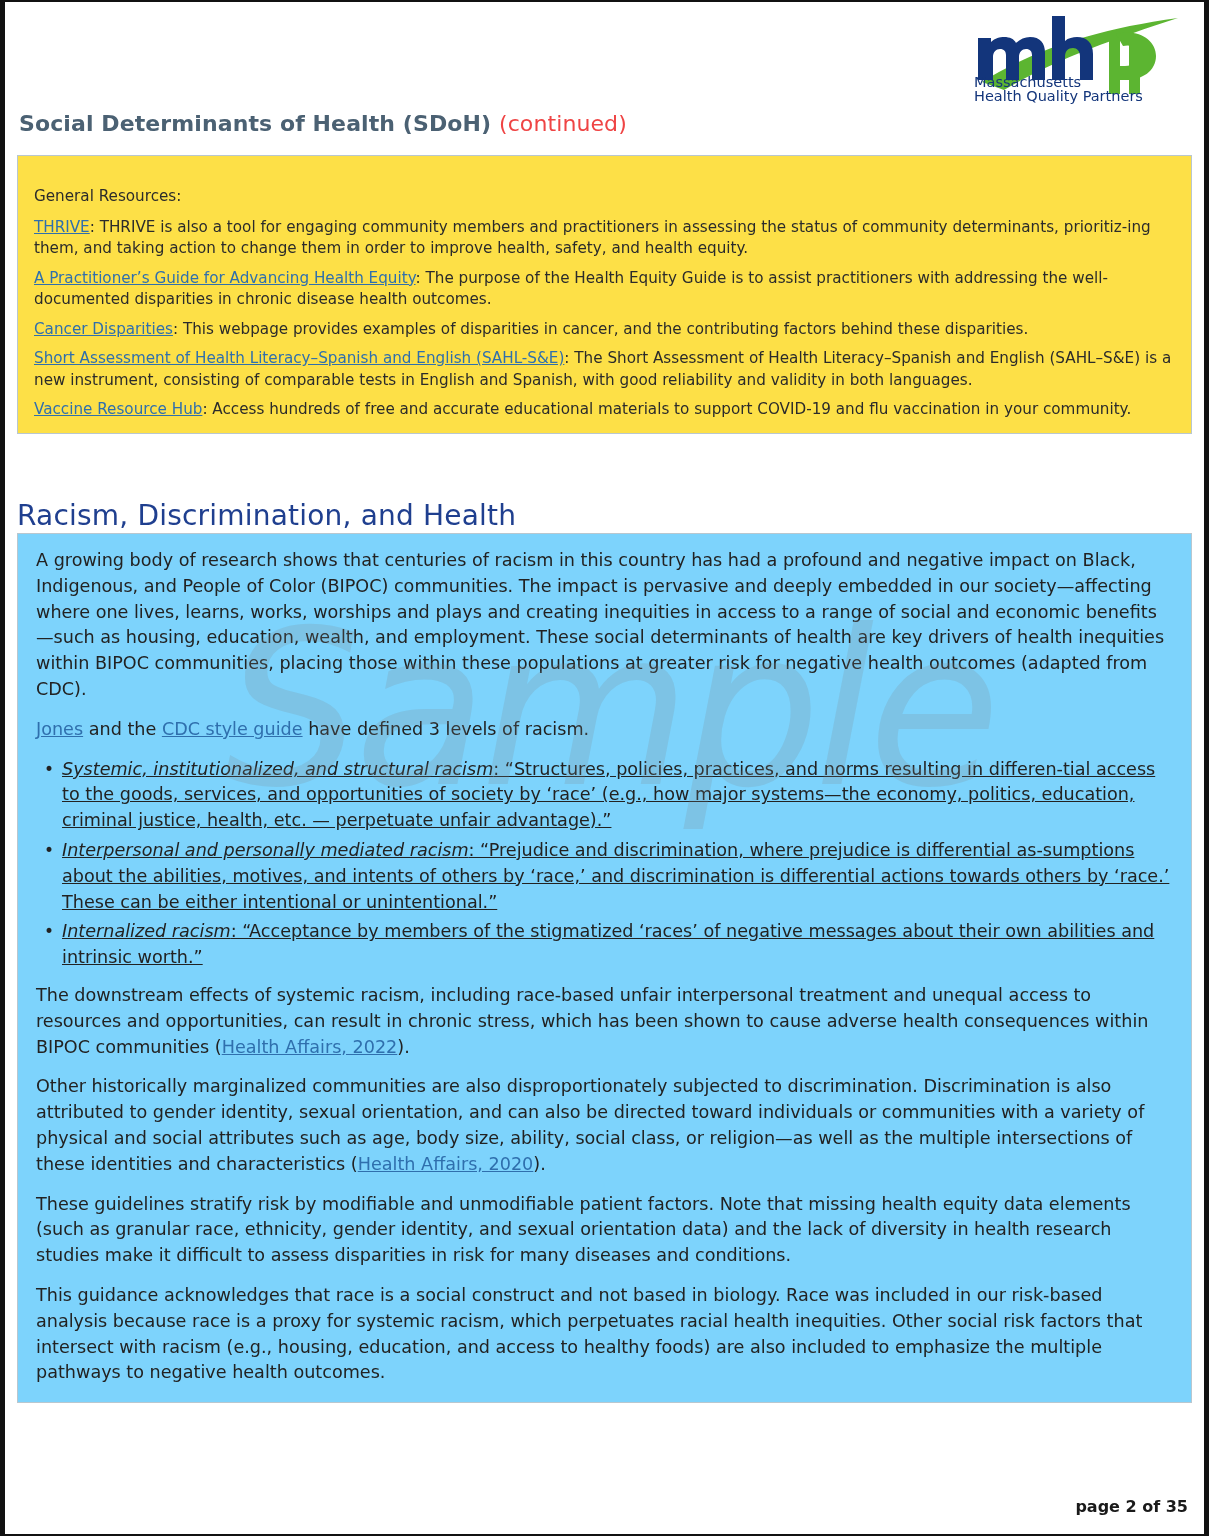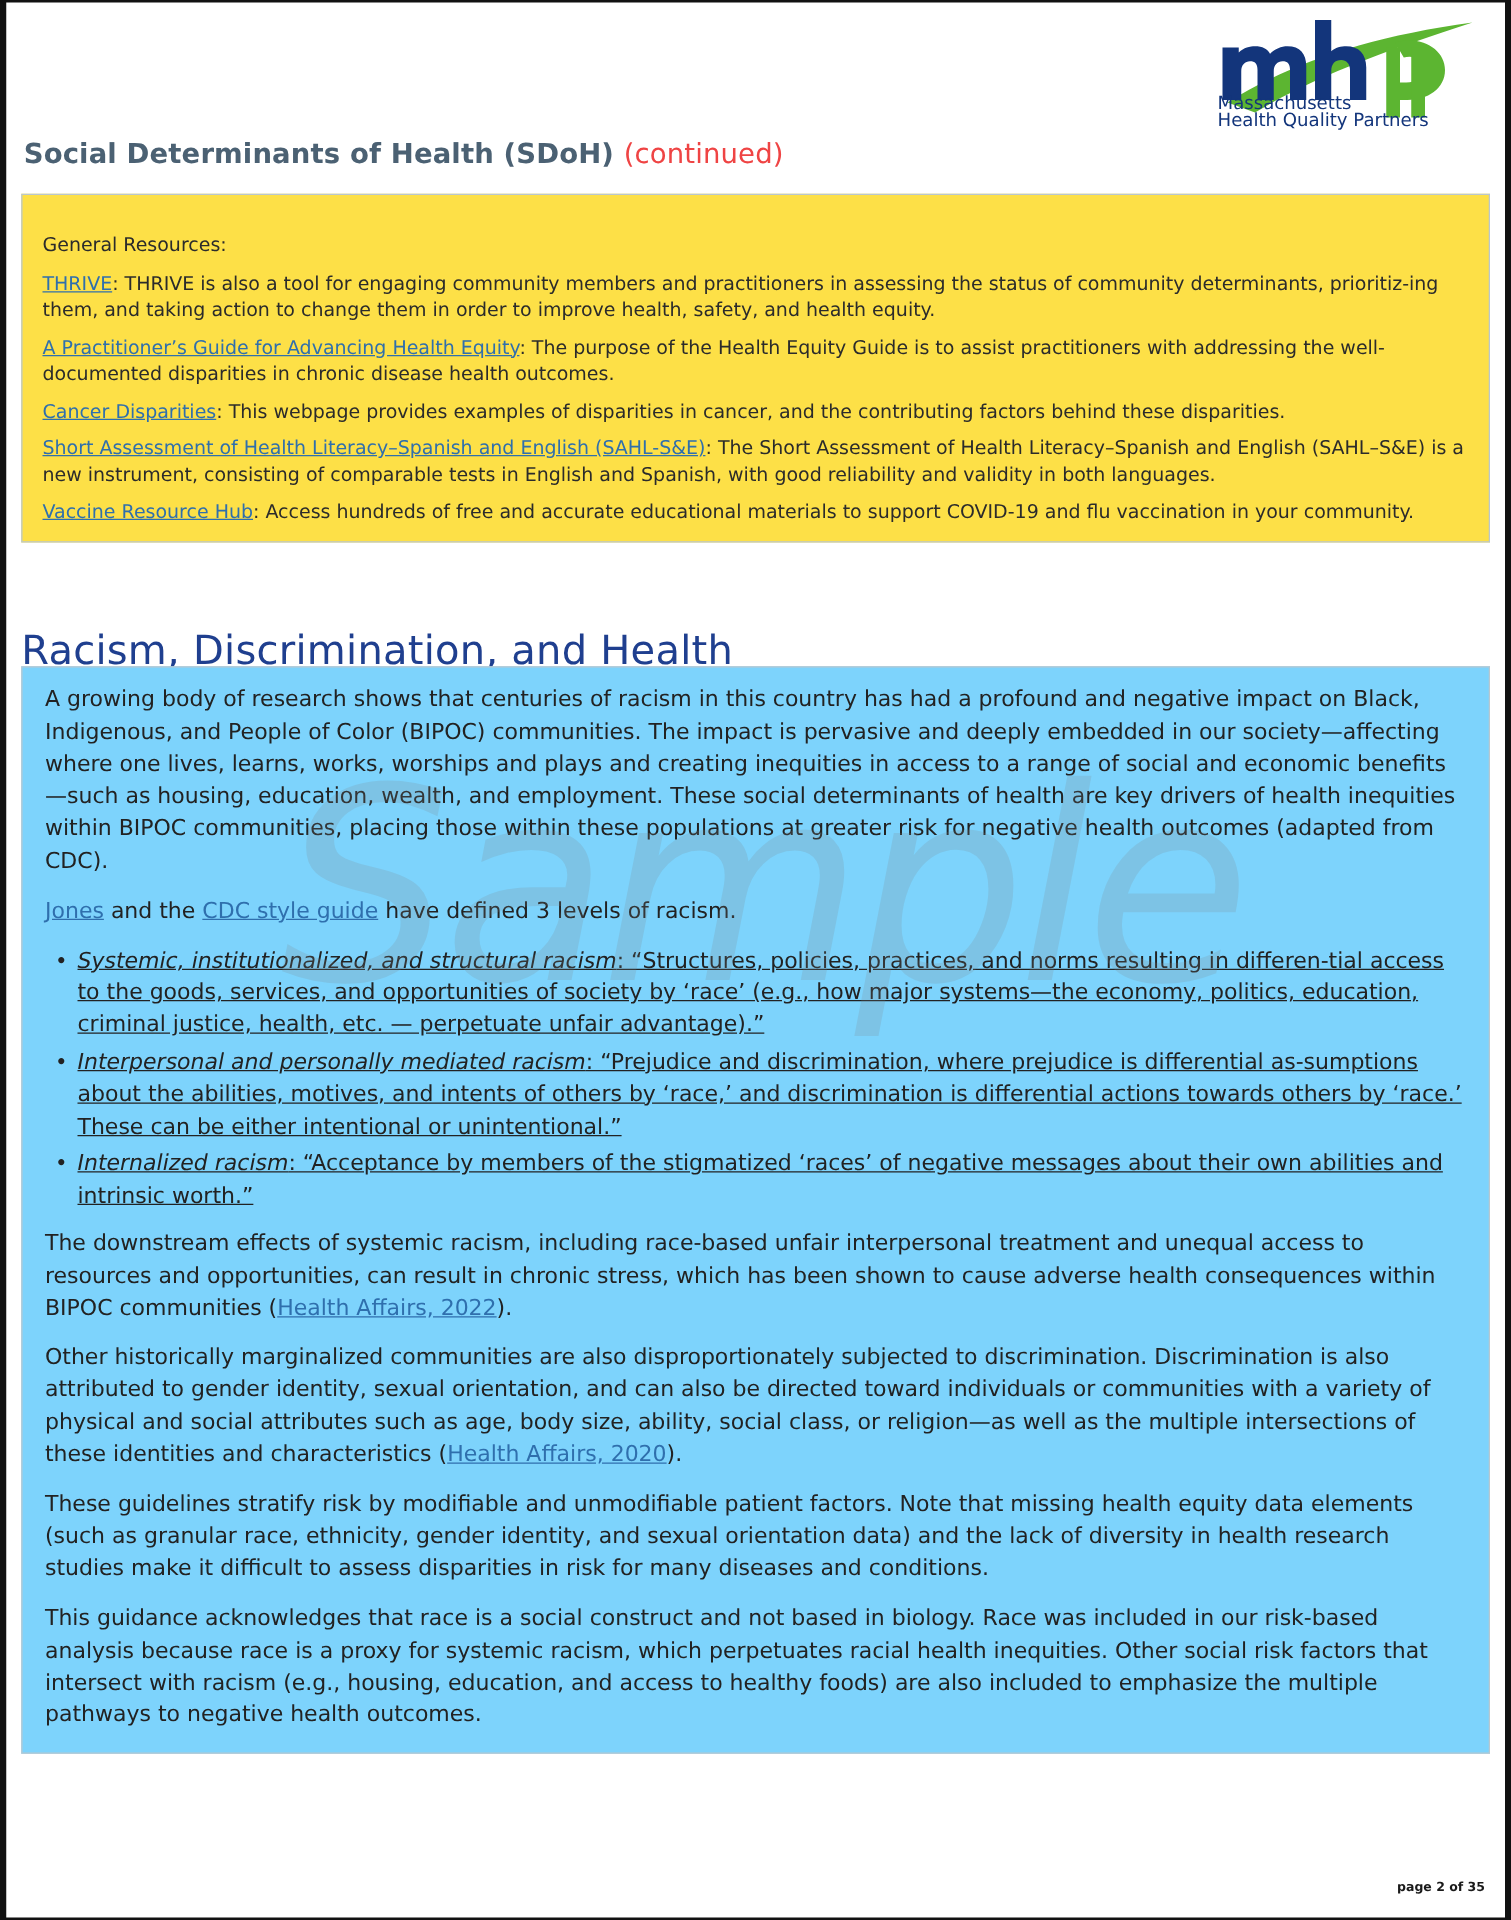--- a/index.html
+++ b/index.html
@@ -78,21 +78,21 @@
   a.link {
     color: #2f6fad;
     text-decoration: underline;
   }
 
   
   .section-heading {
     position: absolute;
     top: 478px;
     left: 12px;
-    font-size: 32px;
+    font-size: 28px;
     color: #1f3f8f;
     font-weight: normal;
     letter-spacing: 0.2px;
   }
 
   
   .body-box {
     position: absolute;
     top: 531px;
     left: 12px;
@@ -151,21 +151,21 @@
     pointer-events: none;
     user-select: none;
     line-height: 1;
   }
 
   
   .footer {
     position: absolute;
     bottom: 18px;
     right: 16px;
-    font-size: 10px;
+    font-size: 16px;
     color: #1a1a1a;
     font-weight: bold;
     margin-top: 44px;
   }
 </style>
 </head>
 <body>
 
 <div class="page">
   <div class="inner">

